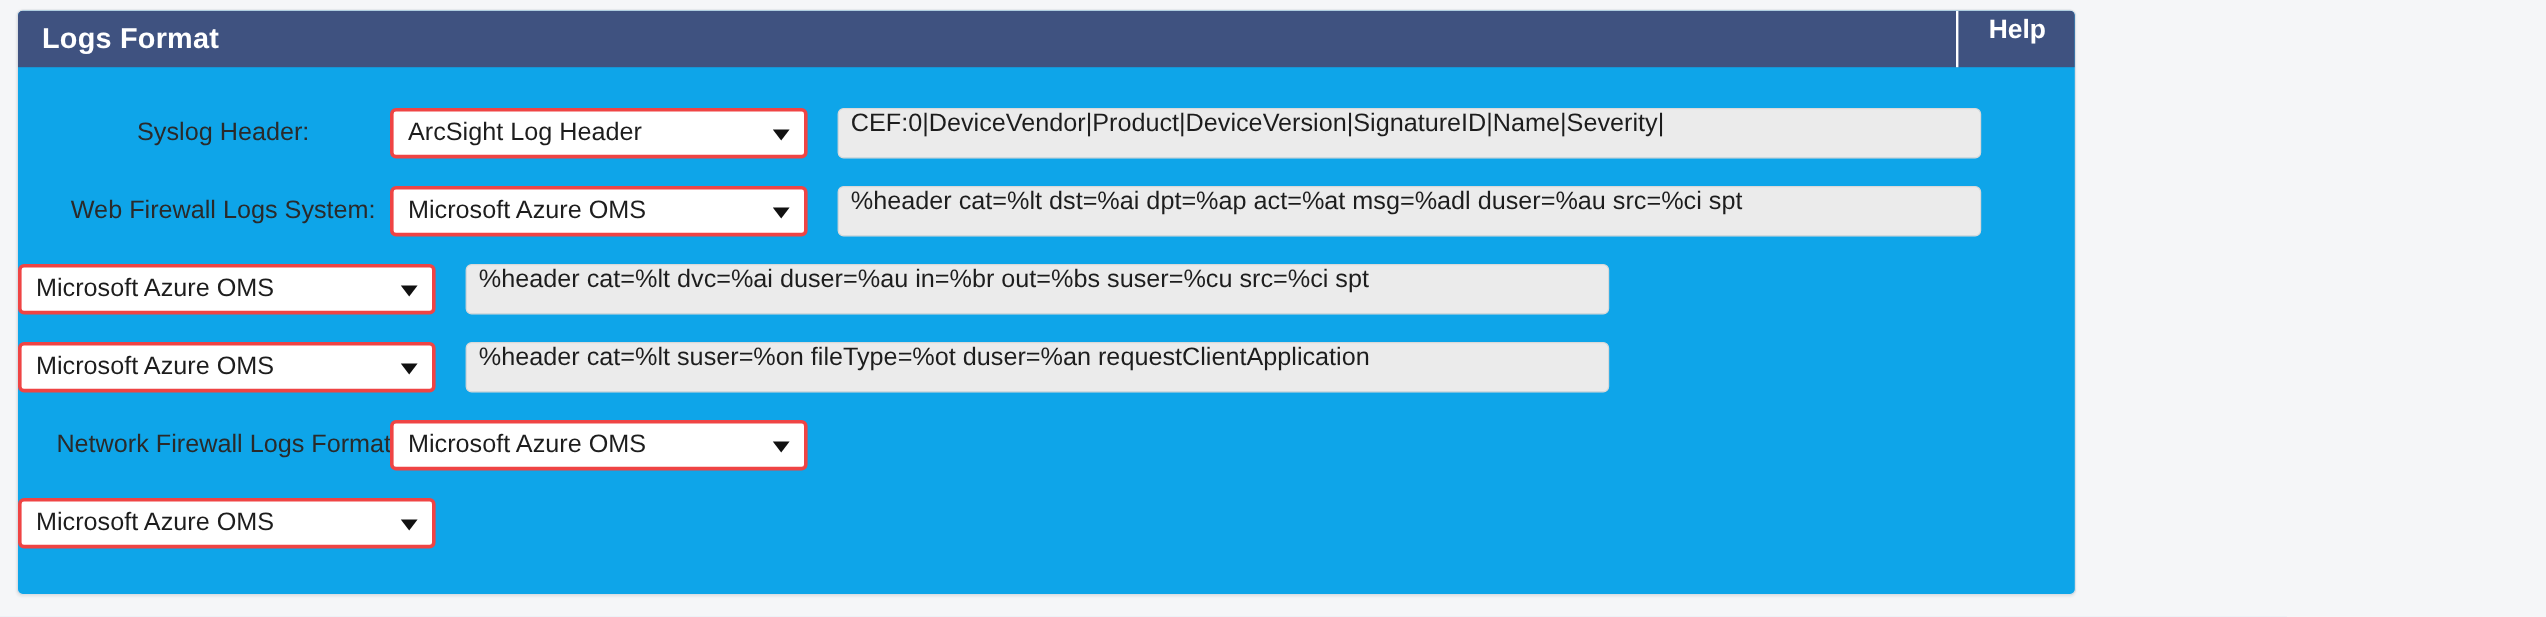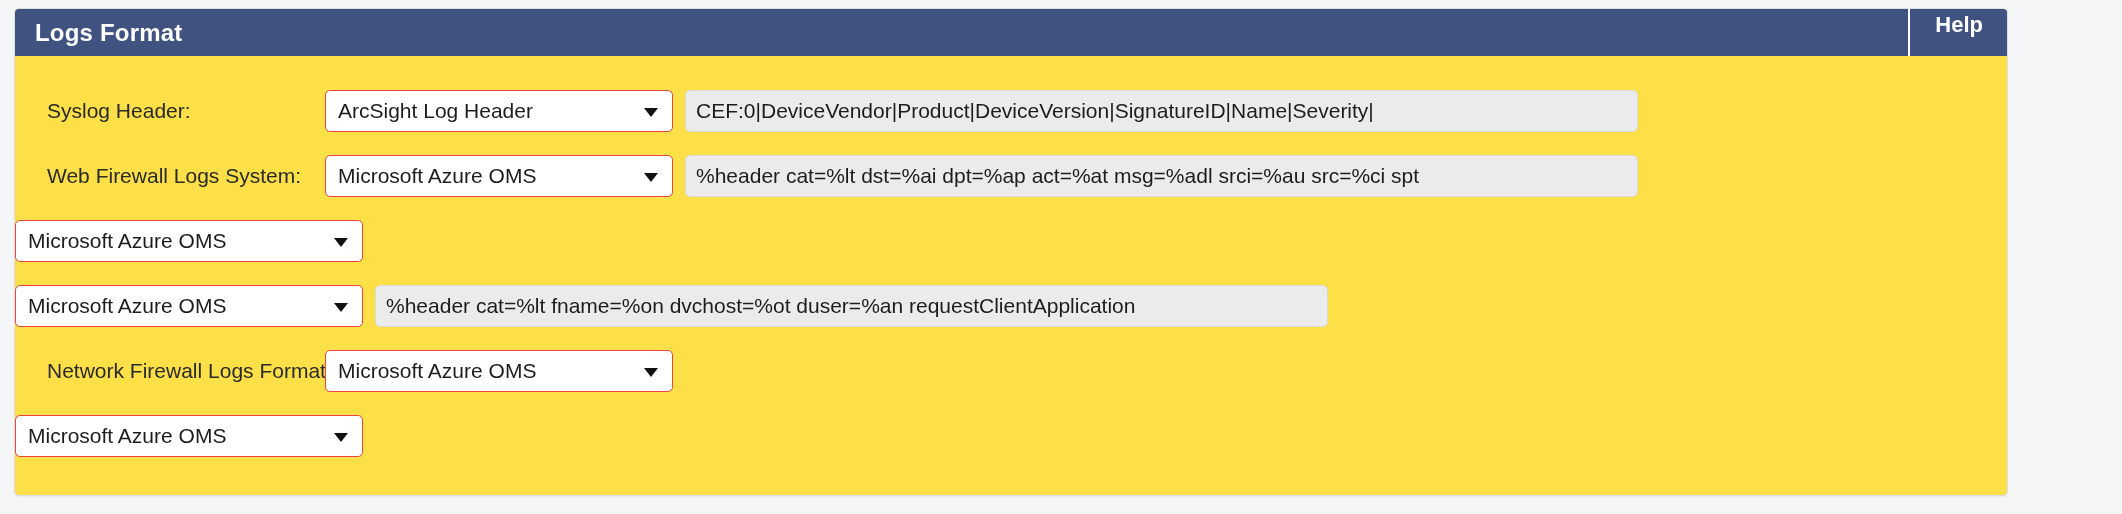--- a/index.html
+++ b/index.html
@@ -10,23 +10,23 @@
   body {
     width: 2122px;
     height: 514px;
     font-family: "Liberation Sans", sans-serif;
     overflow: hidden;
   }
   .panel {
     position: absolute;
     left: 14px;
     top: 8px;
-    width: 1994px;
+    width: 1716px;
     height: 488px;
-    background: #fde047;
+    background: #0ea5e9;
     border: 1px solid #dcdfe4;
     border-radius: 5px;
     box-sizing: border-box;
     overflow: hidden;
     box-shadow: 0 1px 2px rgba(0,0,0,0.06);
   }
   .panel-header {
     height: 47px;
     background: #3f5280;
     display: flex;
@@ -62,33 +62,34 @@
     align-items: center;
     height: 65px;
   }
   .row-label {
     width: 310px;
     padding-left: 32px;
     box-sizing: border-box;
     font-size: 21px;
     color: #2a2a2a;
     white-space: nowrap;
+    text-align: center;
   }
   .select-wrap {
     position: relative;
     width: 348px;
     height: 42px;
     flex: 0 0 auto;
   }
   .select-box {
     width: 100%;
     height: 100%;
     box-sizing: border-box;
     background: #ffffff;
-    border: 1px solid #ef4444;
+    border: 3px solid #ef4444;
     border-radius: 5px;
     display: flex;
     align-items: center;
     padding: 0 40px 0 12px;
     font-size: 21px;
     color: #1d1d1d;
     white-space: nowrap;
     overflow: hidden;
     cursor: pointer;
   }
@@ -98,29 +99,28 @@
     top: 50%;
     margin-top: -3px;
     width: 0;
     height: 0;
     border-left: 7px solid transparent;
     border-right: 7px solid transparent;
     border-top: 9px solid #111111;
     pointer-events: none;
   }
   .text-field {
-    margin-left: 12px;
+    margin-left: 25px;
     height: 42px;
     width: 953px;
     box-sizing: border-box;
     background: #ebebeb;
     border: 1px solid #d9d9d9;
     border-radius: 5px;
     display: flex;
-    align-items: center;
     padding: 0 10px;
     font-size: 21px;
     color: #1d1d1d;
     white-space: nowrap;
     overflow: hidden;
     cursor: text;
   }
   .text-field span {
     display: block;
     white-space: nowrap;
@@ -150,38 +150,41 @@
       </div>
     </div>
 
     <div class="form-row">
       <div class="row-label">Web Firewall Logs System:</div>
       <div class="select-wrap">
         <div class="select-box">Microsoft Azure OMS</div>
         <span class="caret"></span>
       </div>
       <div class="text-field">
-        <span>%header cat=%lt dst=%ai dpt=%ap act=%at msg=%adl srci=%au src=%ci spt</span>
-      </div>
-    </div>
-
-    <div class="form-row">
-      <div class="select-wrap">
-        <div class="select-box">Microsoft Azure OMS</div>
-        <span class="caret"></span>
-      </div>
-    </div>
-
-    <div class="form-row">
-      <div class="select-wrap">
-        <div class="select-box">Microsoft Azure OMS</div>
-        <span class="caret"></span>
-      </div>
-      <div class="text-field">
-        <span>%header cat=%lt fname=%on dvchost=%ot duser=%an requestClientApplication</span>
+        <span>%header cat=%lt dst=%ai dpt=%ap act=%at msg=%adl duser=%au src=%ci spt</span>
+      </div>
+    </div>
+
+    <div class="form-row">
+      <div class="select-wrap">
+        <div class="select-box">Microsoft Azure OMS</div>
+        <span class="caret"></span>
+      </div>
+      <div class="text-field">
+        <span>%header cat=%lt dvc=%ai duser=%au in=%br out=%bs suser=%cu src=%ci spt</span>
+      </div>
+    </div>
+
+    <div class="form-row">
+      <div class="select-wrap">
+        <div class="select-box">Microsoft Azure OMS</div>
+        <span class="caret"></span>
+      </div>
+      <div class="text-field">
+        <span>%header cat=%lt suser=%on fileType=%ot duser=%an requestClientApplication</span>
       </div>
     </div>
 
     <div class="form-row">
       <div class="row-label">Network Firewall Logs Format:</div>
       <div class="select-wrap">
         <div class="select-box">Microsoft Azure OMS</div>
         <span class="caret"></span>
       </div>
     </div>

